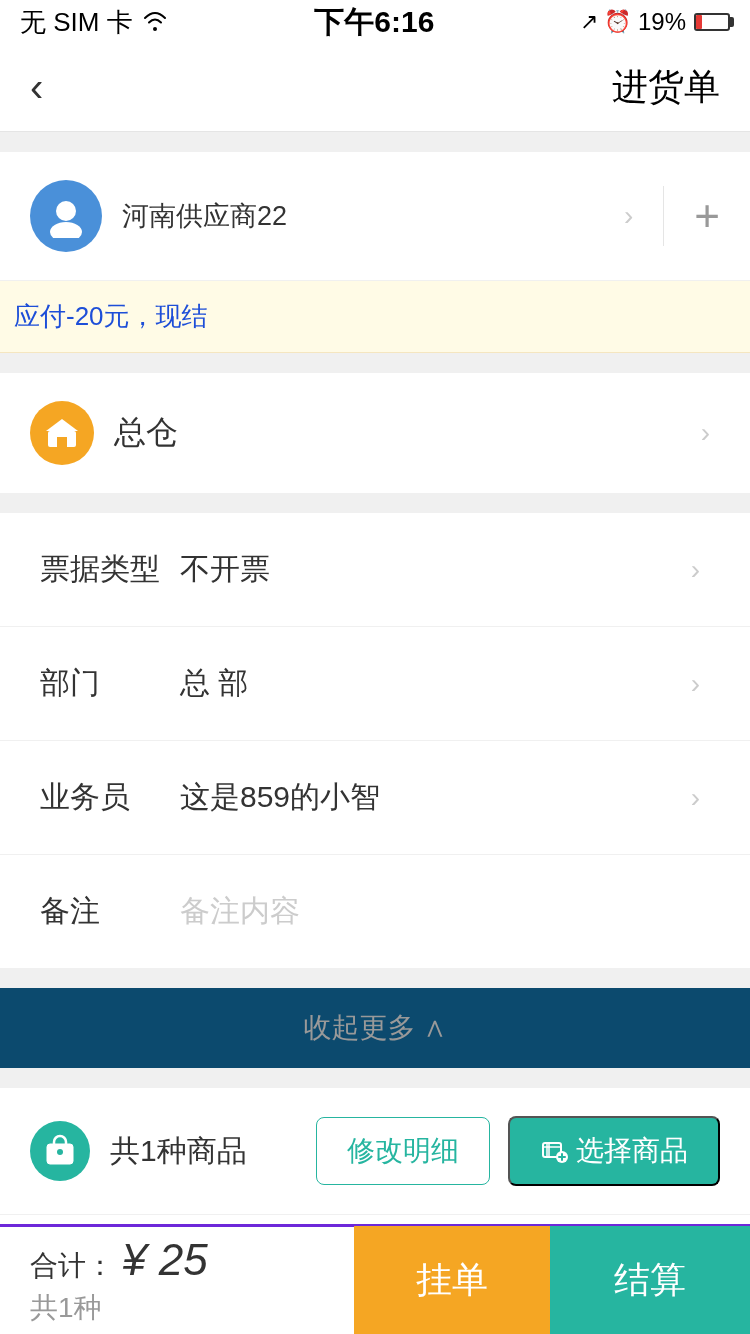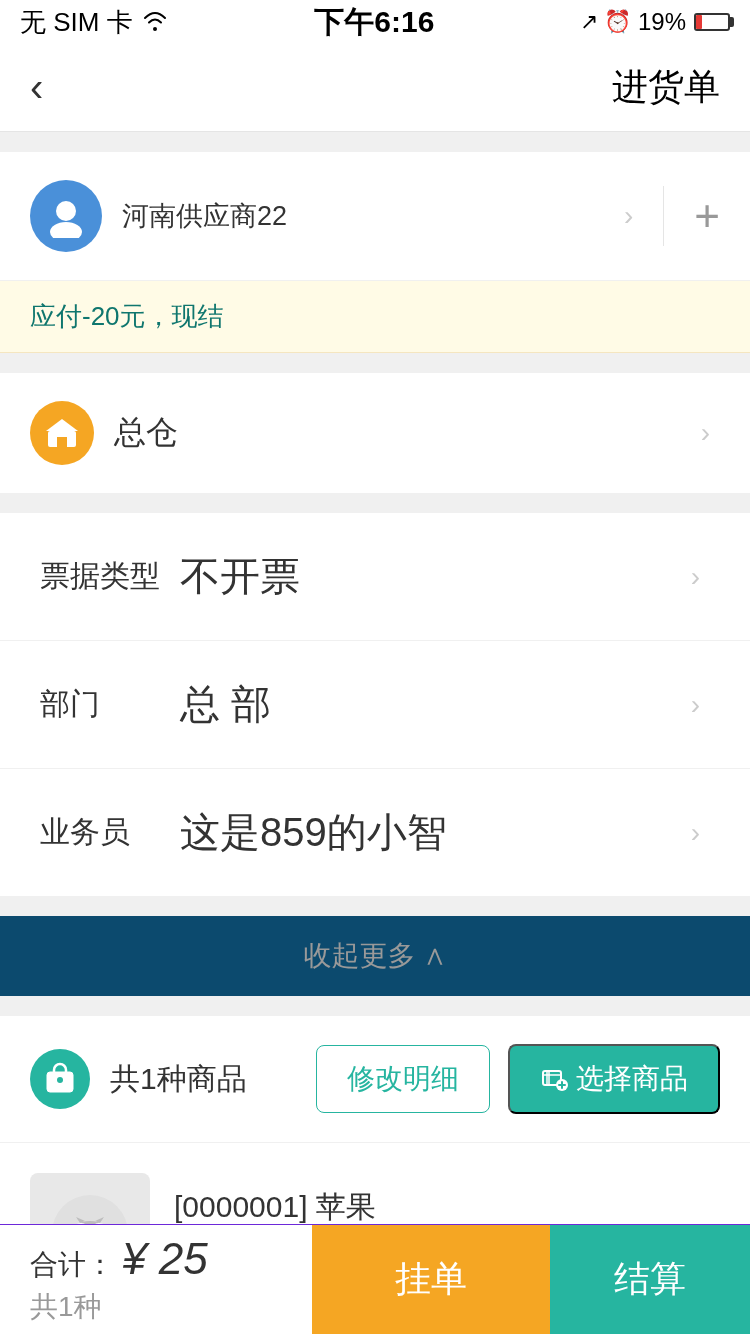--- a/index.html
+++ b/index.html
@@ -104,23 +104,23 @@
     .divider-v {
       width: 1px;
       height: 60px;
       background: #e5e5e5;
       margin-right: 30px;
     }
 
     
     .info-banner {
       background: #fffbe6;
-      padding: 18px 30px;
+      padding: 18px 14px;
       font-size: 26px;
-      color: #0f766e;
+      color: #1d4ed8;
       border-bottom: 1px solid #f5e6c0;
     }
 
     
     .warehouse-row {
       display: flex;
       align-items: center;
       padding: 28px 30px;
     }
     .warehouse-icon {
@@ -159,21 +159,21 @@
     }
     .form-row:last-child { border-bottom: none; }
     .form-label {
       font-size: 30px;
       color: #333;
       width: 130px;
       flex-shrink: 0;
     }
     .form-value {
       flex: 1;
-      font-size: 40px;
+      font-size: 30px;
       color: #333;
       padding-left: 10px;
     }
     .form-placeholder {
       color: #ccc;
     }
 
     
     .collapse-bar {
       background: #0c4a6e;
@@ -277,21 +277,21 @@
     
     .footer {
       position: fixed;
       bottom: 0;
       left: 0;
       width: 750px;
       height: 110px;
       background: #fff;
       display: flex;
       align-items: center;
-      border-top: 1px solid #6d28d9;
+      border-top: 3px solid #6d28d9;
     }
     .footer-total {
       flex: 1;
       padding: 0 30px;
     }
     .footer-total-label {
       font-size: 28px;
       color: #333;
       display: flex;
       align-items: baseline;
@@ -302,21 +302,21 @@
       color: #333;
       font-weight: 500;
       font-style: italic;
     }
     .footer-count {
       font-size: 28px;
       color: #999;
       margin-top: 4px;
     }
     .footer-btn-pending {
-      width: 238px;
+      width: 196px;
       height: 110px;
       background: #f5a623;
       display: flex;
       align-items: center;
       justify-content: center;
       font-size: 36px;
       color: #fff;
       cursor: pointer;
     }
     .footer-btn-settle {
@@ -407,20 +407,24 @@
     <span class="form-value">总 部</span>
     <span class="chevron">›</span>
   </div>
 
   <div class="form-row">
     <span class="form-label">业务员</span>
     <span class="form-value">这是859的小智</span>
     <span class="chevron">›</span>
   </div>
 
+  <div class="form-row">
+    <span class="form-label">备注</span>
+    <span class="form-value form-placeholder">备注内容</span>
+  </div>
 </div>
 
 <div class="collapse-bar">
   <span>收起更多 ∧</span>
 </div>
 
 <div class="product-section">
   <div class="product-header">
     <div class="product-icon">
       <svg width="34" height="34" viewBox="0 0 34 34" fill="none">

